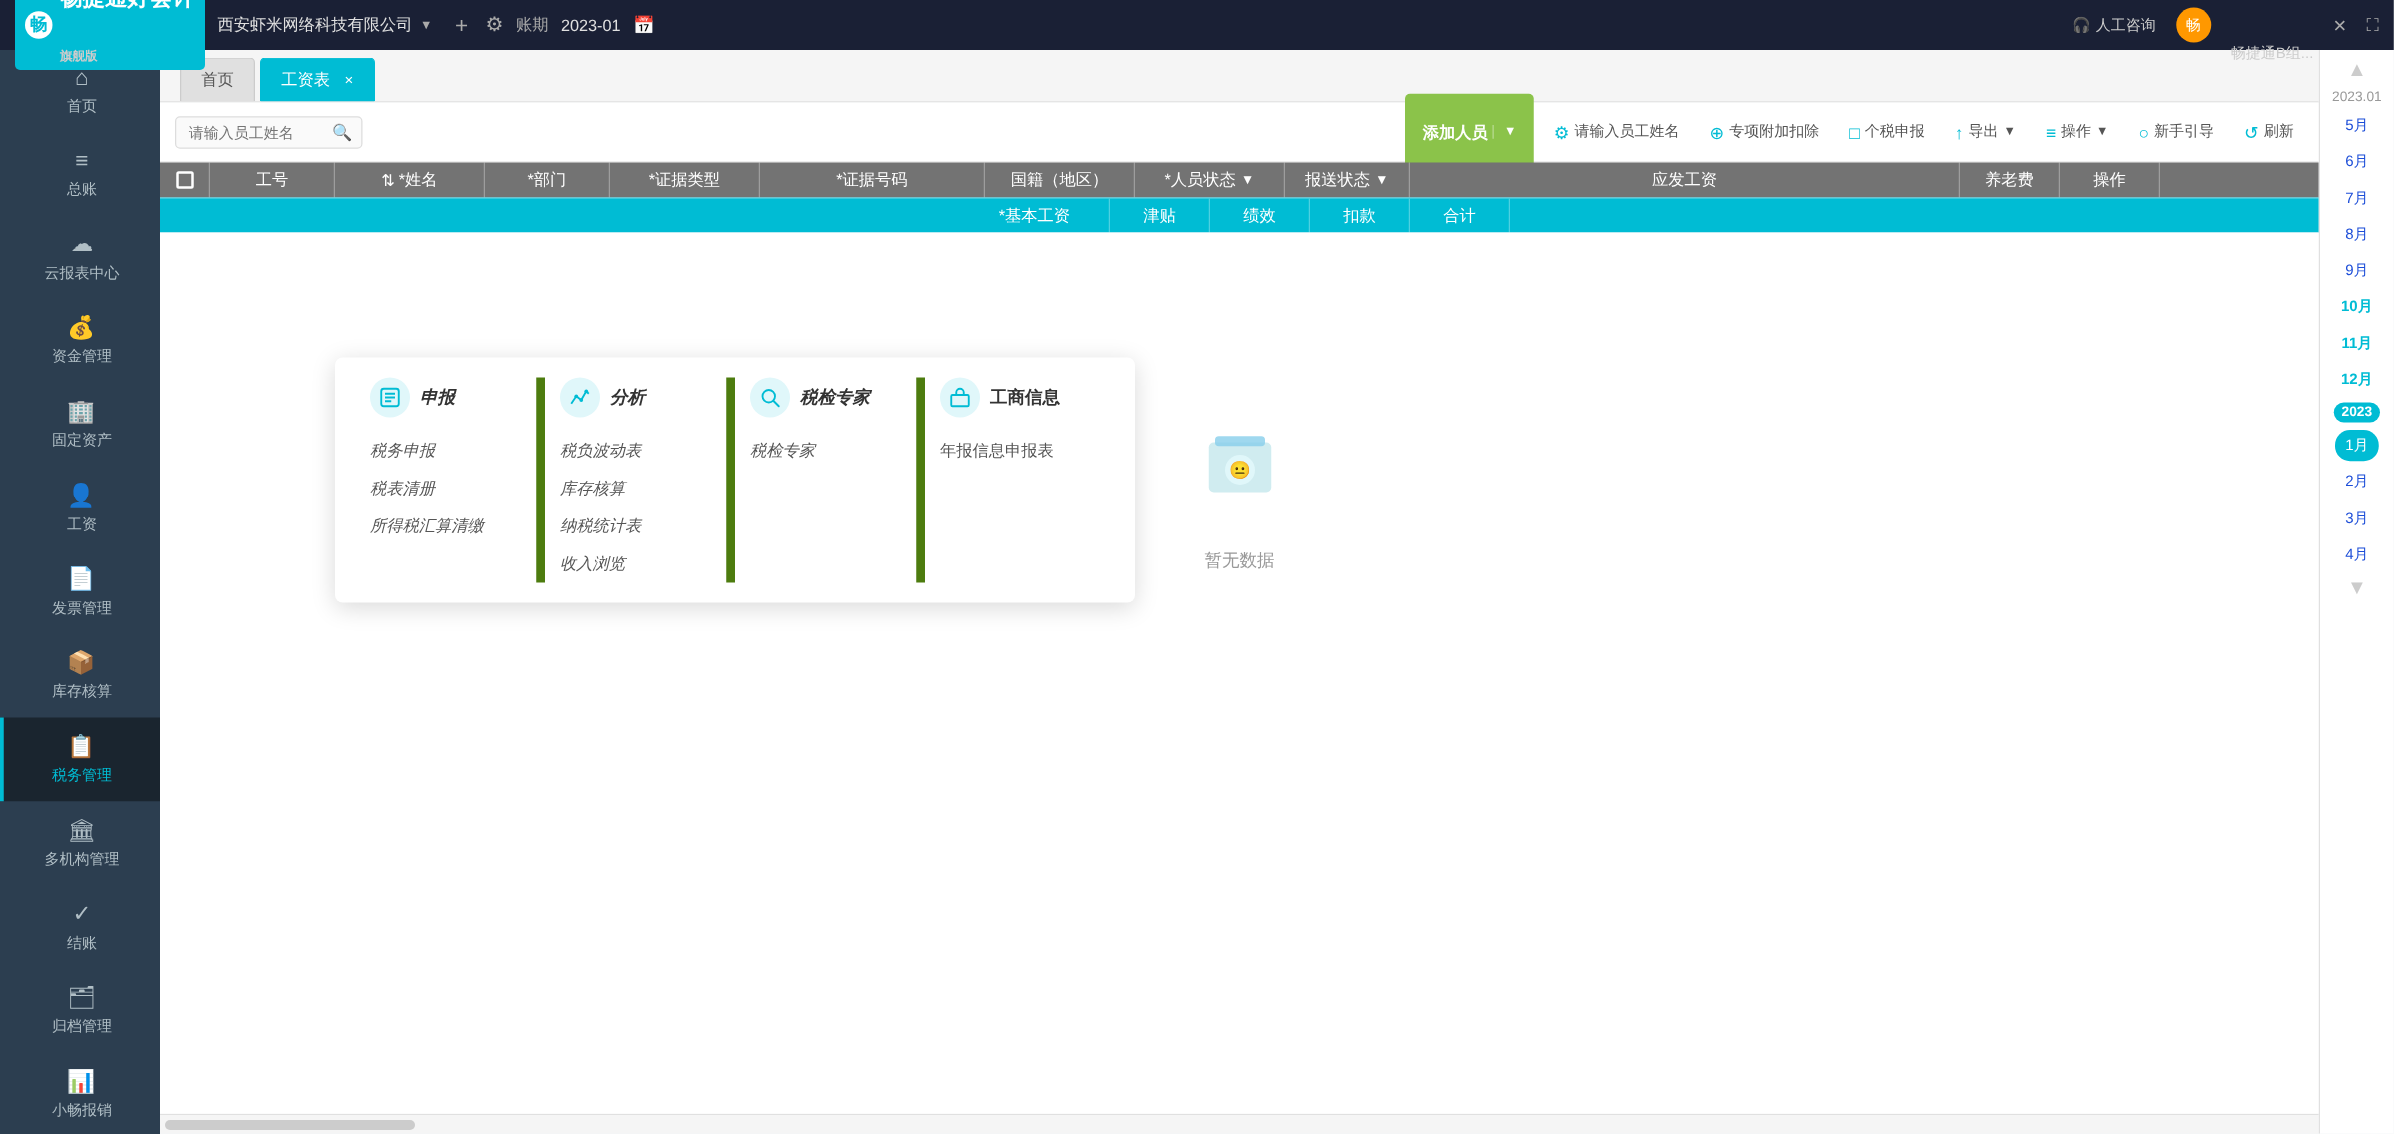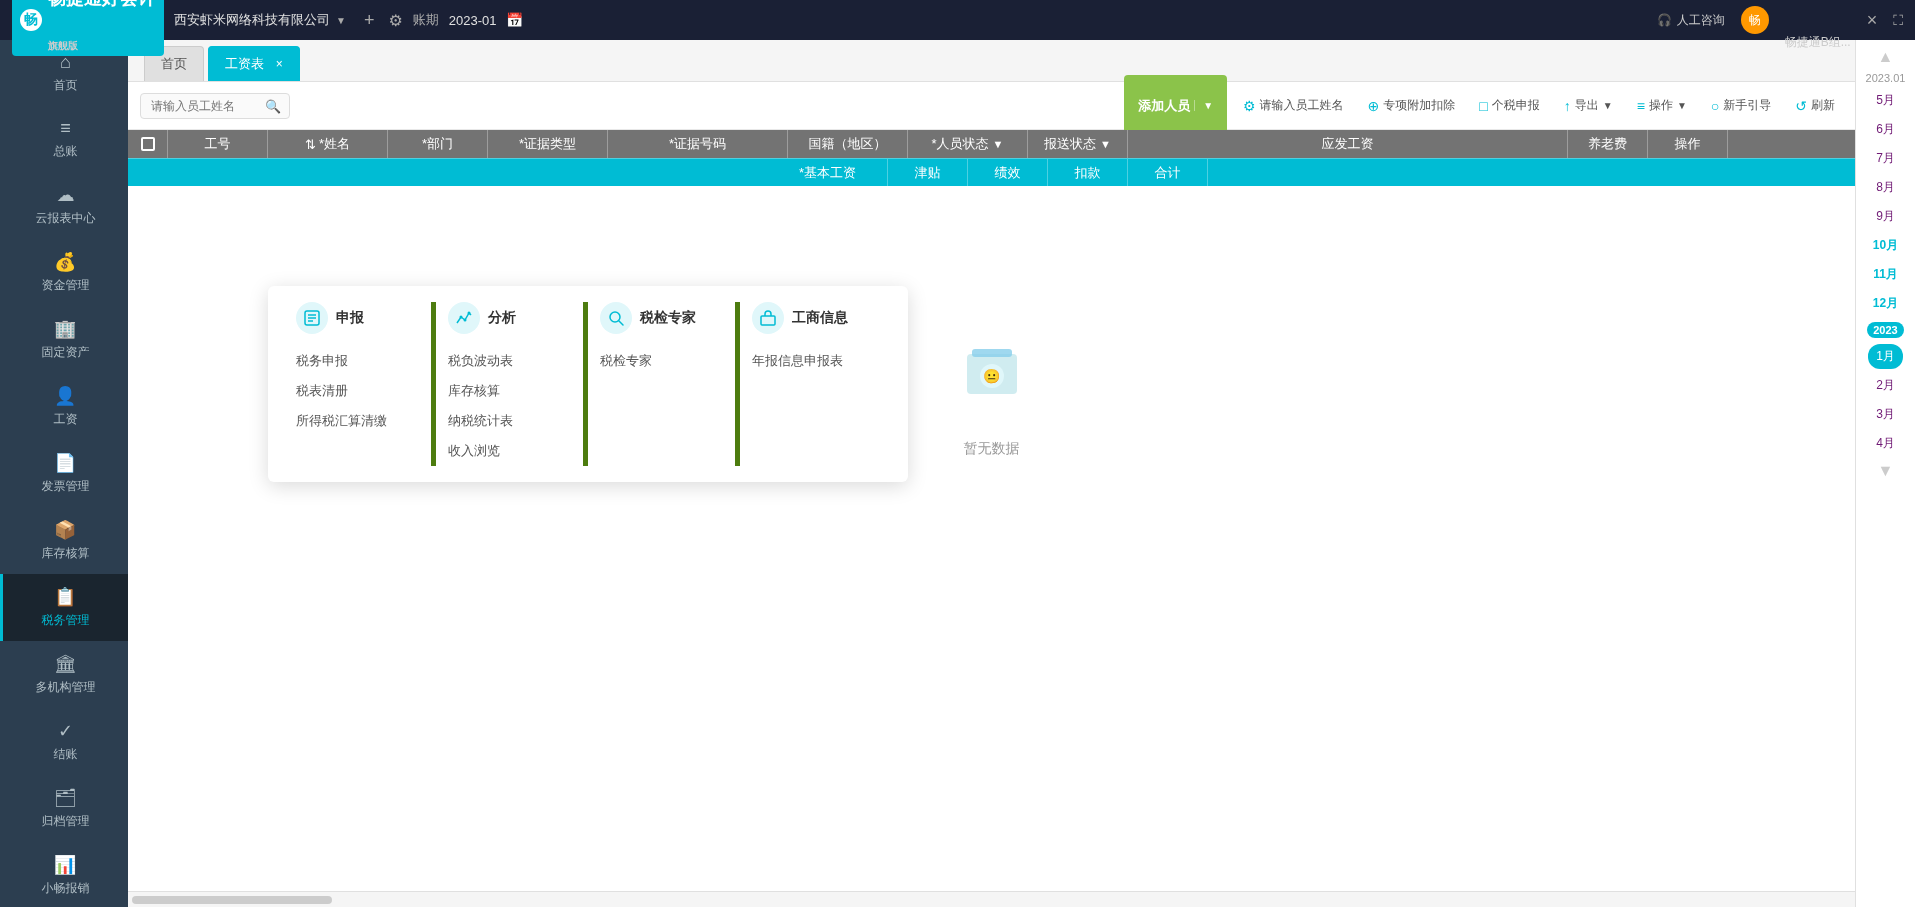--- a/index.html
+++ b/index.html
@@ -130,40 +130,40 @@
     .content-area { flex: 1; overflow-y: auto; background: #fff; position: relative; }
 
     
     .dropdown-menu {
       position: absolute; top: 100px; left: 140px; z-index: 200;
       background: #fff; border-radius: 6px; box-shadow: 0 4px 20px rgba(0,0,0,0.15);
       width: 640px; padding: 16px;
     }
     .dropdown-grid { display: grid; grid-template-columns: 1fr 1fr 1fr 1fr; gap: 0; }
     .dropdown-col { padding: 0 12px; }
-    .dropdown-col:not(:last-child) { border-right: 5px solid #4d7c0f; }
+    .dropdown-col:not(:last-child) { border-right: 7px solid #4d7c0f; font-style: italic; }
     .dropdown-category { display: flex; align-items: center; gap: 8px; margin-bottom: 12px; }
     .dropdown-category-icon { width: 32px; height: 32px; background: #e0f7fa; border-radius: 50%; display: flex; align-items: center; justify-content: center; color: #00bcd4; font-size: 16px; }
     .dropdown-category-title { font-size: 14px; font-weight: bold; color: #333; }
     .dropdown-item { color: #555; font-size: 13px; padding: 6px 0; cursor: pointer; display: block; }
 
     
     .empty-state { display: flex; flex-direction: column; align-items: center; justify-content: center; height: 300px; color: #aaa; }
     .empty-icon { font-size: 60px; color: #b0e0e6; margin-bottom: 12px; }
     .empty-text { font-size: 14px; color: #999; }
 
     
     .right-panel {
       width: 60px; background: #fff; border-left: 1px solid #e0e0e0;
       display: flex; flex-direction: column; align-items: center;
       overflow-y: auto; flex-shrink: 0; padding: 4px 0;
     }
     .right-panel-year { font-size: 11px; color: #fff; background: #00bcd4; border-radius: 10px; padding: 2px 6px; margin: 4px 0; font-weight: bold; }
     .right-panel-month {
-      font-size: 12px; color: #701a75; padding: 6px 4px; cursor: pointer;
+      font-size: 12px; color: #1d4ed8; padding: 6px 4px; cursor: pointer;
       width: 100%; text-align: center; border-radius: 3px;
     }
     .right-panel-month.active { background: #00bcd4; color: #fff; border-radius: 12px; width: auto; padding: 4px 8px; margin: 2px; }
     .right-panel-month.current-year { color: #00bcd4; font-weight: bold; }
     .right-panel-nav { color: #ccc; font-size: 16px; cursor: pointer; padding: 4px; }
 
     .scrollbar-area { height: 16px; background: #f5f5f5; border-top: 1px solid #e0e0e0; display: flex; align-items: center; padding: 0 4px; }
     .scrollbar-thumb { width: 200px; height: 8px; background: #ccc; border-radius: 4px; }
   </style>
 </head>

